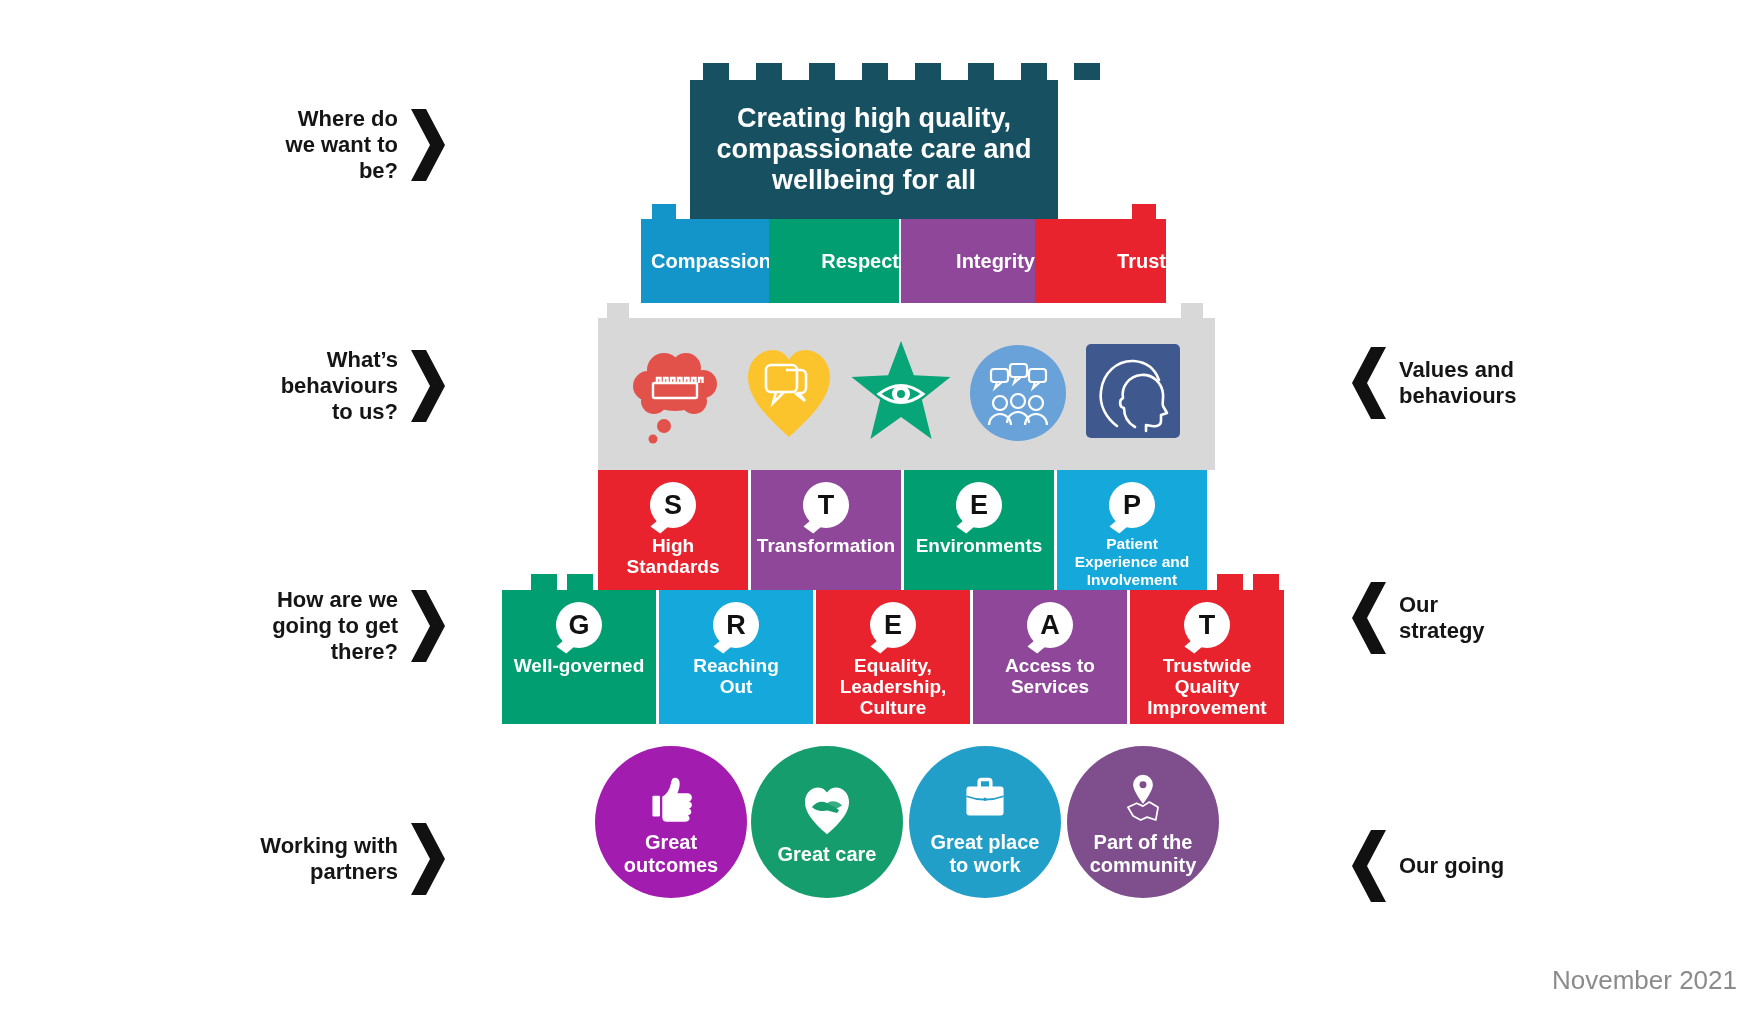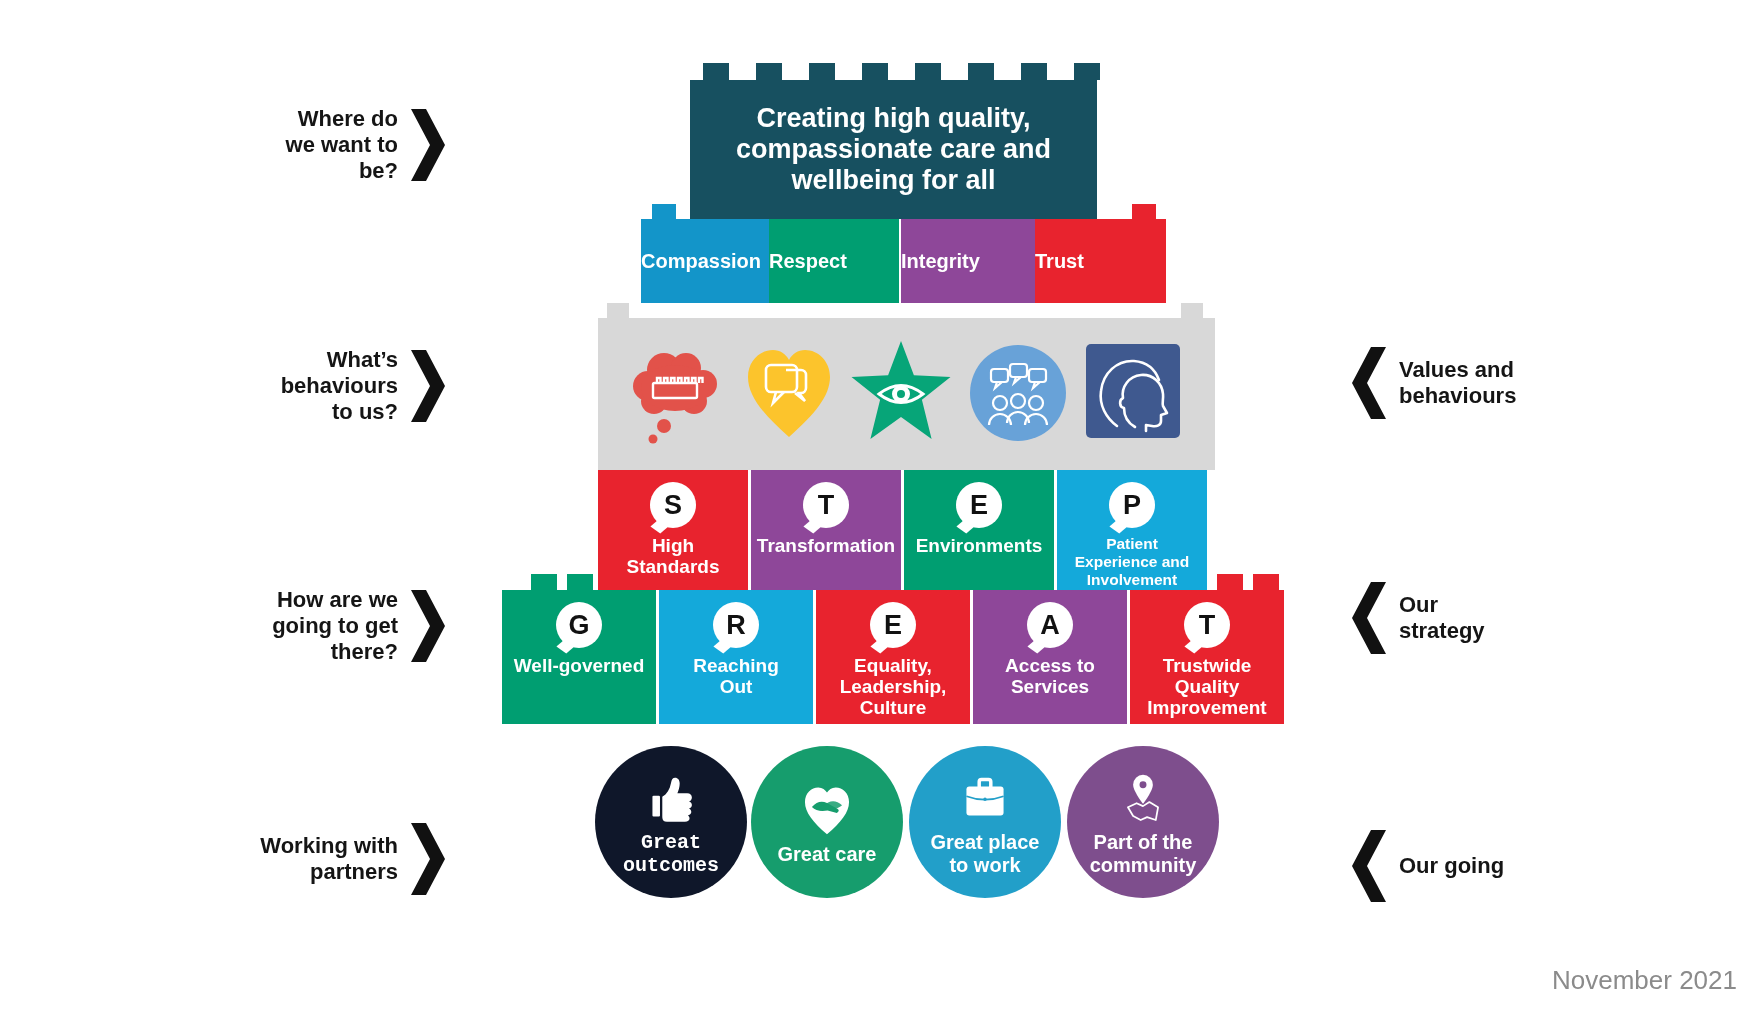--- a/index.html
+++ b/index.html
@@ -13,26 +13,26 @@
   .ann-text{font-size:22px;font-weight:bold;color:#151515;line-height:26px;white-space:pre-line;}
   .ann-left .ann-text{text-align:right;}
   .ann-right .ann-text{text-align:left;}
   .chev{flex:0 0 auto;}
   .chev polygon{fill:#111;}
 
   
   .stud{position:absolute;}
 
   
-  .vision{position:absolute;left:690px;top:80px;width:407px;height:139px;
+  .vision{position:absolute;left:690px;top:80px;width:368px;height:139px;
           display:flex;align-items:center;justify-content:center;}
   .vision-text{color:#fff;font-size:27px;font-weight:bold;line-height:31px;text-align:center;white-space:pre-line;}
 
   
-  .vblock{position:absolute;top:219px;height:84px;display:flex;align-items:center;justify-content:flex-start;}
+  .vblock{position:absolute;top:219px;height:84px;display:flex;align-items:center;justify-content:flex-end;}
   .vblock .blabel{font-size:20px;}
 
   
   .grey-panel{position:absolute;left:598px;top:318px;width:617px;height:152px;}
   .bicon{position:absolute;}
 
   
   .blabel{color:#fff;font-weight:bold;text-align:center;white-space:pre-line;}
 
   
@@ -268,21 +268,21 @@
   </div>
   <div class="gblock" style="left: 1130px; width: 154px; background: rgb(232, 35, 46);">
     <div class="bubble">
         <span class="bletter">T</span>
       </div>
     <div class="blabel">Trustwide
 Quality
 Improvement</div>
   </div>
 
-  <div class="goal" style="left: 595px; background: #0f172a; font-family: Liberation Mono, monospace;">
+  <div class="goal" style="left: 595px; background: #a21caf;">
     <svg width="58" height="58" viewBox="0 0 100 100" fill="#fff">
       <rect x="18" y="46" width="13" height="36" rx="2"></rect>
       <path d="M35,78 V48 c8,-5 13,-13 15,-24 c1,-6 3,-9 7,-9 c5,0 8,4 8,10 c0,6 -2,12 -4,17 h17 c5,0 8,3 8,7 c0,3 -2,6 -5,7 c3,1 5,3 5,6 c0,3 -2,5 -5,6 c2,1 4,3 4,6 c0,3 -3,5 -6,6 c2,1 3,3 3,5 c0,4 -3,6 -8,6 H43 c-5,0 -8,-3 -8,-8 z"></path>
     </svg>
     <div class="goal-label">Great
 outcomes</div>
   </div>
 
   <div class="goal" style="left: 751px; background: rgb(22, 157, 109); align-items: center;">
     <svg width="58" height="58" viewBox="0 0 100 100">

